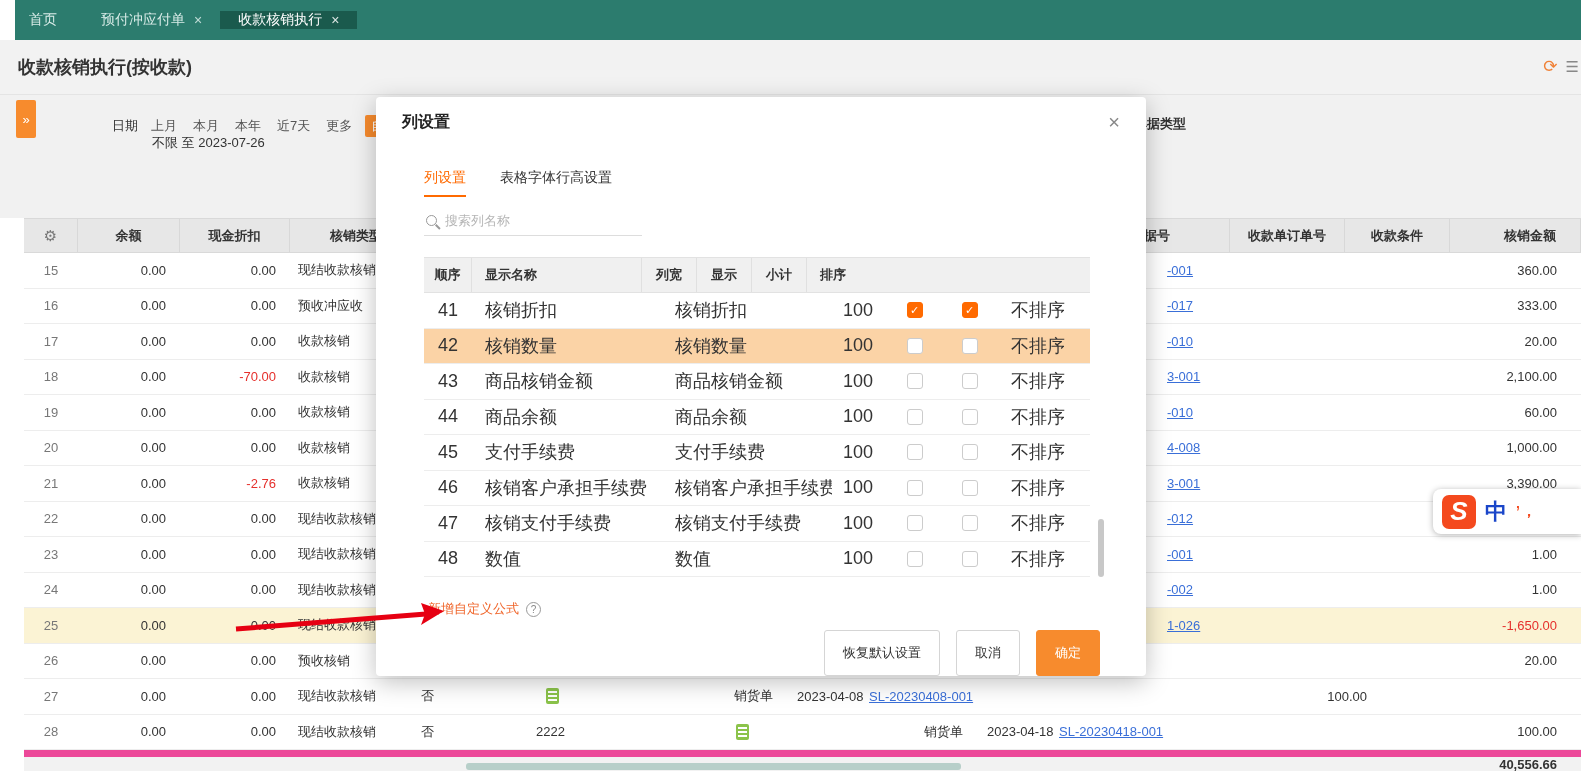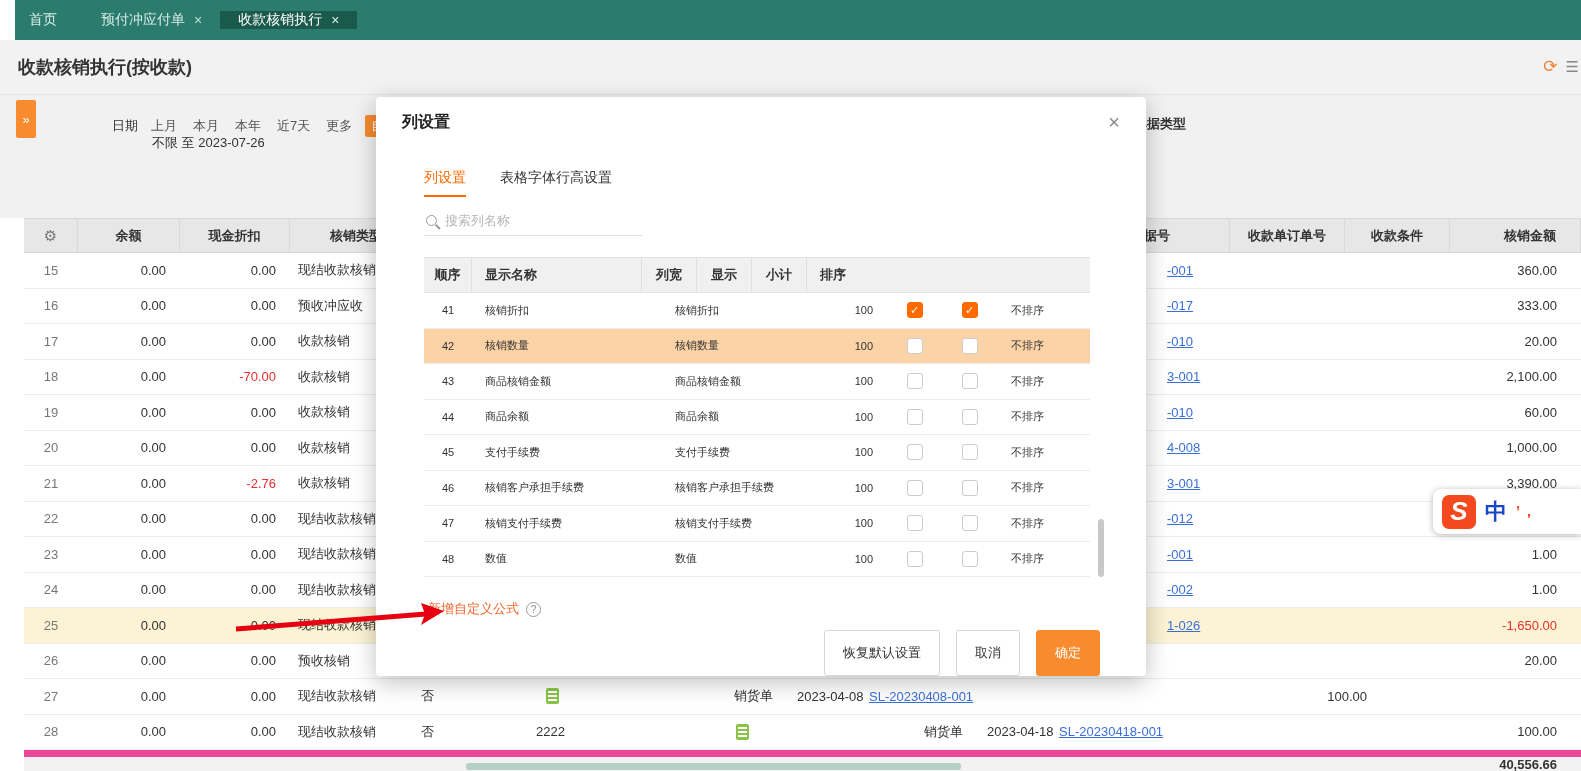--- a/index.html
+++ b/index.html
@@ -75,21 +75,21 @@
 .search-icon::after{content:"";position:absolute;width:6px;height:1.5px;background:#999;transform:rotate(45deg);right:-5px;bottom:-2px}
 .m-search input{border:none;outline:none;background:transparent;font-size:13px;width:180px;color:#333;font-family:inherit}
 .m-search input::placeholder{color:#b5b5b5}
 .m-grid{position:absolute;left:48px;top:160px;width:666px}
 .m-ghead{display:flex;height:36px;background:#f0f0f0;border-top:1px solid #e2e2e2;border-bottom:1px solid #e2e2e2}
 .mhcell{display:flex;align-items:center;font-weight:bold;font-size:13px;color:#333;border-right:1px solid #e0e0e0;justify-content:center;overflow:hidden;white-space:nowrap}
 .mhcell:last-child{border-right:none}
 .mhcell.m-name,.mhcell.m-display,.mhcell.m-sort{justify-content:flex-start;padding-left:13px}
 .mrow{display:flex;height:35.5px;align-items:center;border-bottom:1px solid #ededed;background:#fff}
 .mrow.hl{background:#fbd3a6}
-.mcell{display:flex;align-items:center;height:100%;overflow:hidden;white-space:nowrap;font-size:11px;color:#333}
+.mcell{display:flex;align-items:center;height:100%;overflow:hidden;white-space:nowrap;font-size:18px;color:#333}
 .m-order{width:48px;justify-content:center}
 .m-name{width:190px;padding-left:13px}
 .m-display{width:170px;padding-left:13px}
 .m-width{width:55px}
 .mcell.m-width{justify-content:flex-end;padding-right:14px}
 .m-cb{width:55px;justify-content:center}
 .m-sort{width:93px;padding-left:14px}
 .cb{width:16px;height:16px;border:1px solid #ccc;border-radius:3px;background:#fff;display:inline-flex;align-items:center;justify-content:center;cursor:pointer}
 .cb.checked{background:#ff6a00;border-color:#ff6a00;color:#fff;font-size:11px}
 .cb.checked::after{content:"✓"}

